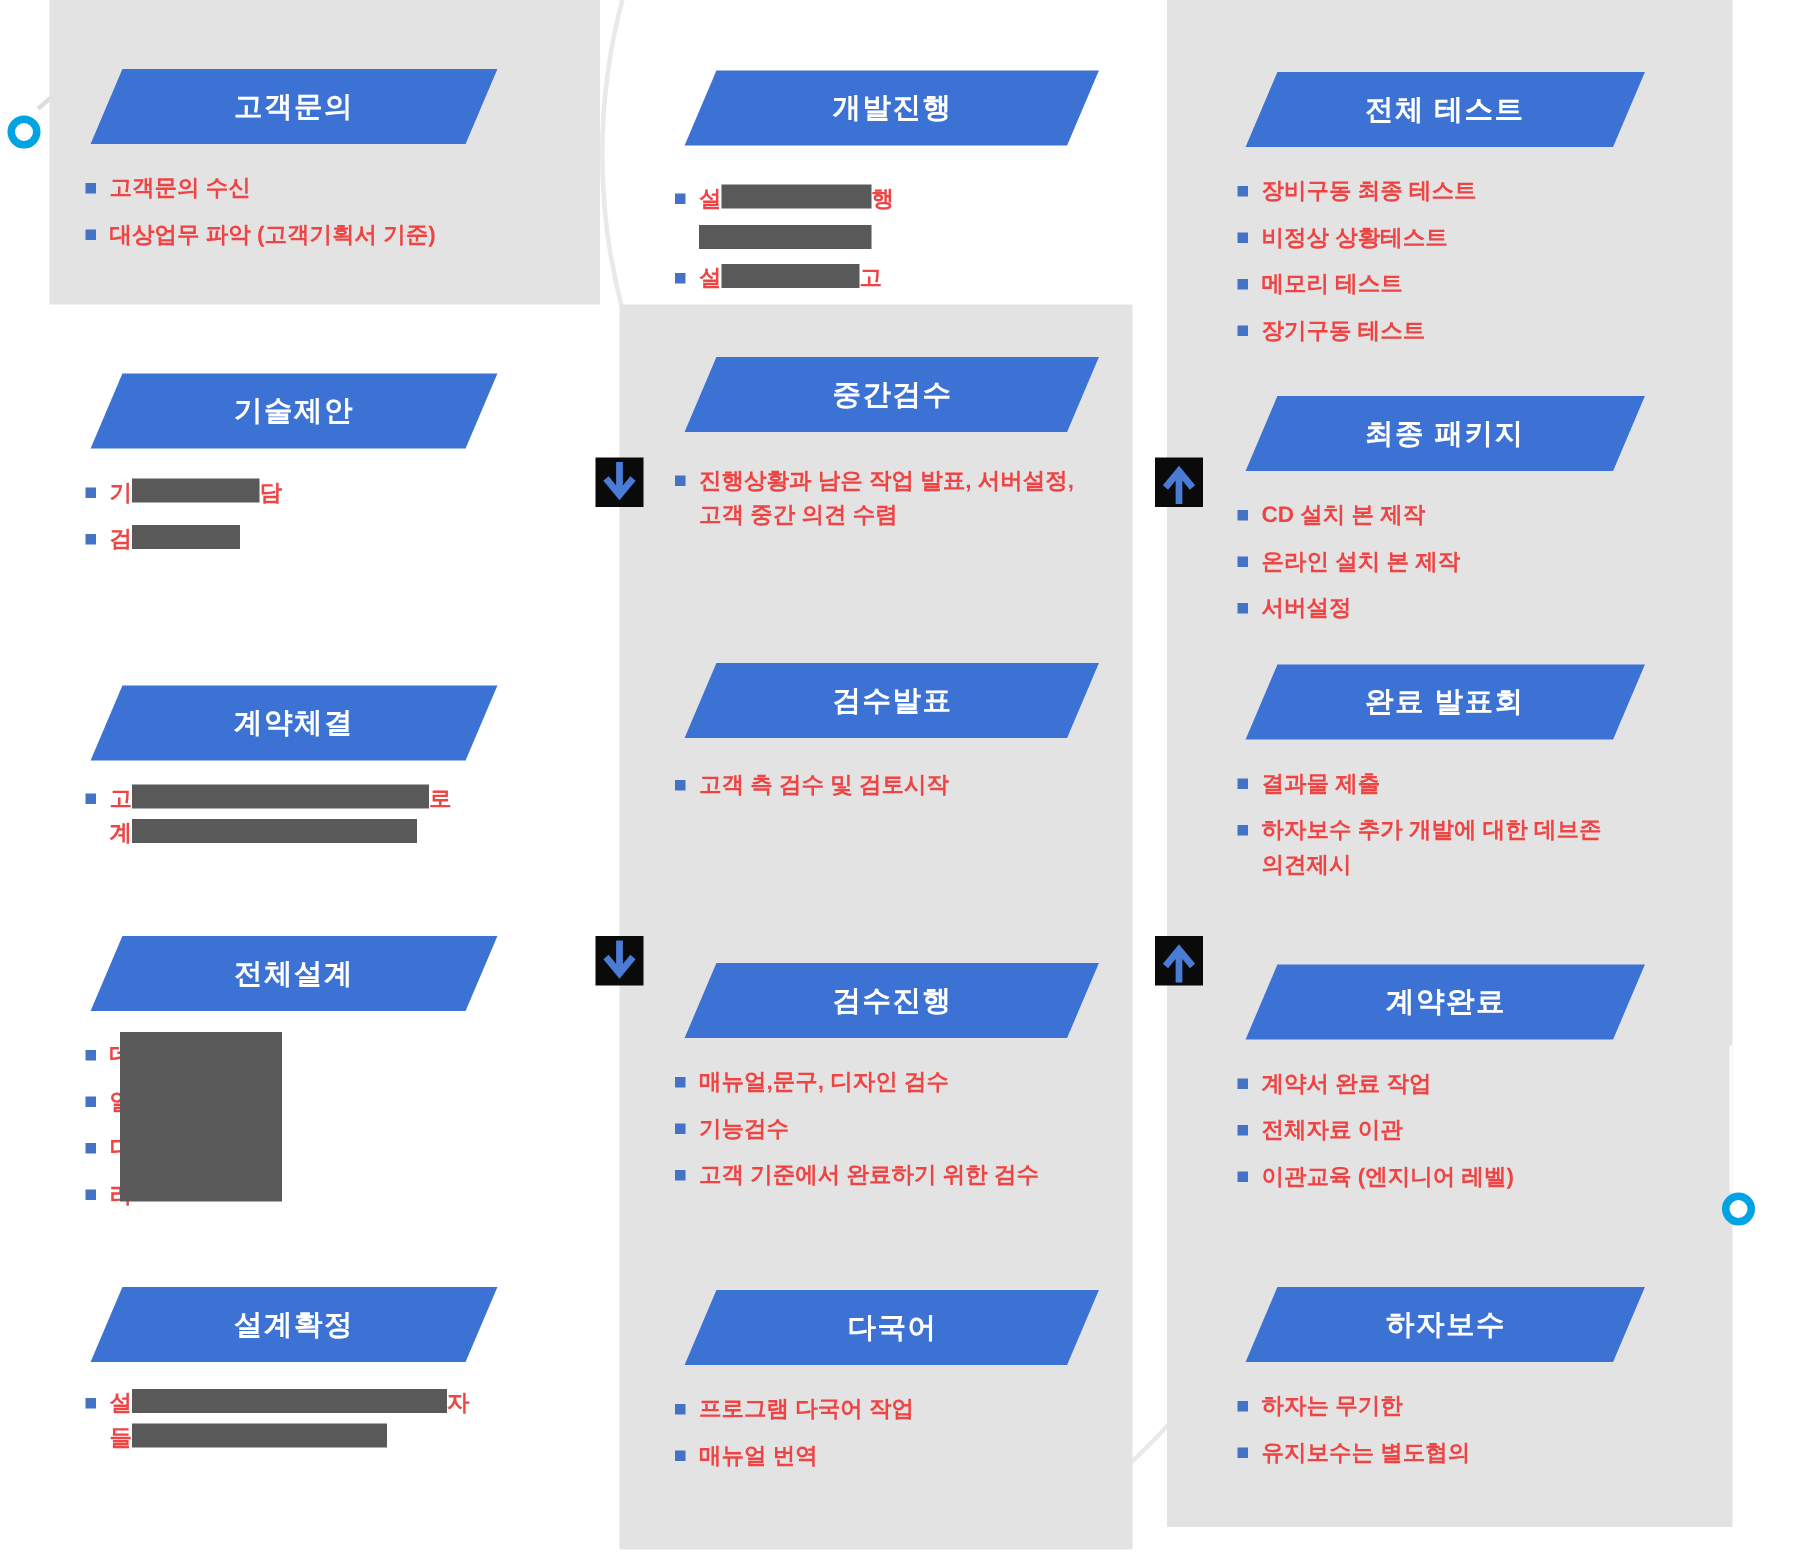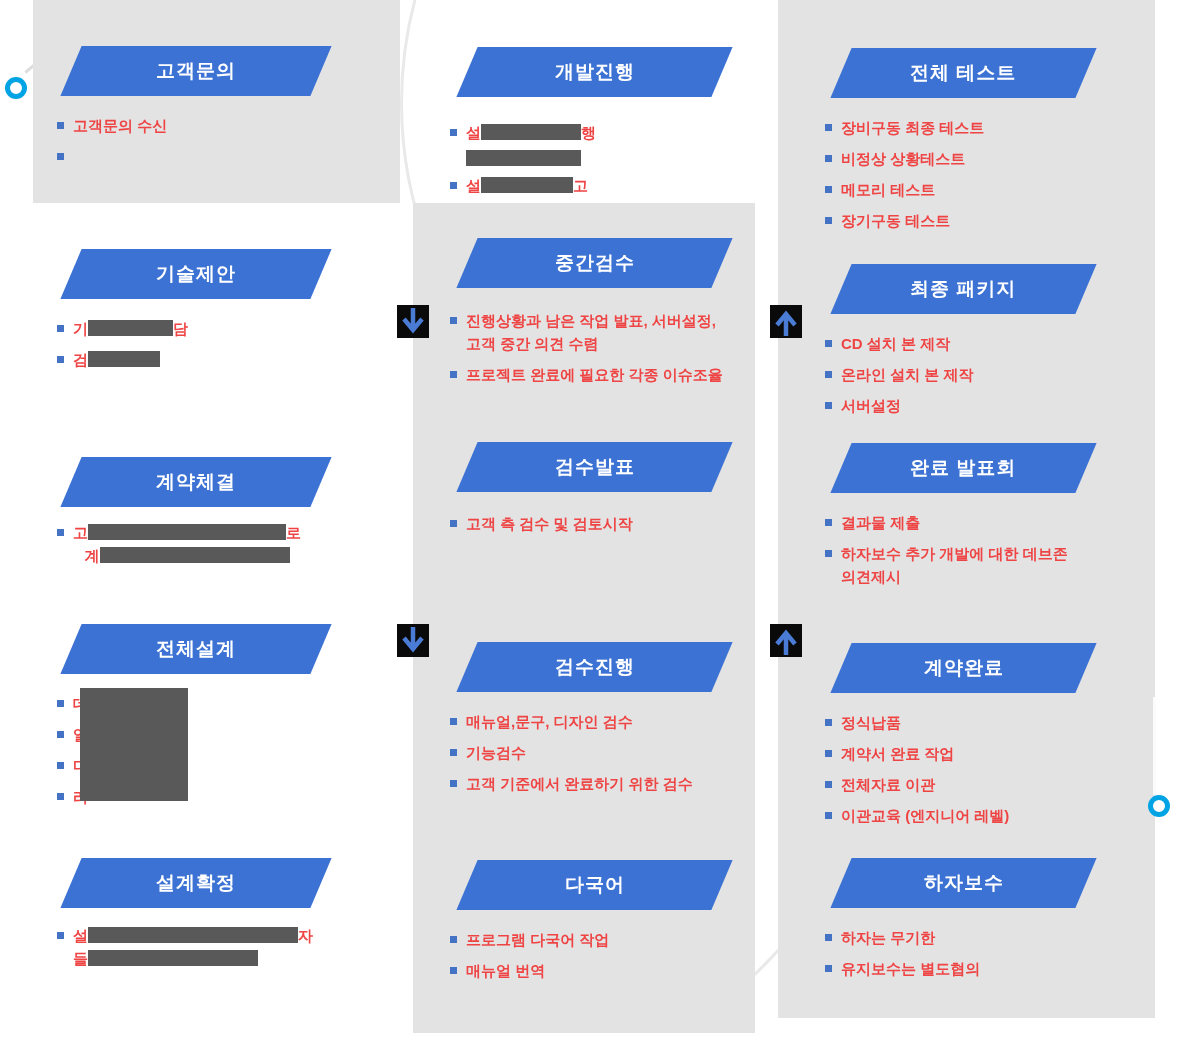--- a/index.html
+++ b/index.html
@@ -96,20 +96,21 @@
     <div class="hdr">
         <span>고객문의</span>
       </div>
     <ul class="list">
       <li>
           <span class="bl"></span>
           <span class="tx">고객문의 수신</span>
         </li>
       <li>
           <span class="bl"></span>
+          <span class="tx">대상업무 파악 (고객기획서 기준)</span>
         </li>
     </ul>
   </div>
 
   <div class="sec l" style="left:50px;top:249px;">
     <div class="hdr">
         <span>기술제안</span>
       </div>
     <ul class="list">
       <li>
@@ -120,21 +121,21 @@
           <span class="bl"></span>
         <span class="tx"><span>검</span><span class="redact" style="width:72px"></span></span>
         </li>
     </ul>
   </div>
 
   <div class="sec l" style="left:50px;top:457px;">
     <div class="hdr">
         <span>계약체결</span>
       </div>
-    <ul class="list" style="margin-top:14px;text-align:center;">
+    <ul class="list" style="margin-top:14px;">
       <li>
           <span class="bl"></span>
         <span class="tx"><span>고</span><span class="redact" style="width:198px"></span><span>로</span><br>
         <span>계</span><span class="redact" style="width:190px"></span></span>
         </li>
     </ul>
   </div>
 
   <div class="sec l" style="left:50px;top:624px;">
     <div class="hdr">
@@ -192,24 +193,20 @@
 
   <div class="sec m" style="left:444px;top:238px;">
     <div class="hdr">
         <span>중간검수</span>
       </div>
     <ul class="list" style="margin-top:21px;">
       <li>
           <span class="bl"></span>
         <span class="tx"><span>진행상황과 남은 작업 발표, 서버설정,</span><br><span>고객 중간 의견 수렴</span></span>
         </li>
-      <li>
-          <span class="bl"></span>
-          <span class="tx">프로젝트 완료에 필요한 각종 이슈조율</span>
-        </li>
     </ul>
   </div>
 
   <div class="sec m" style="left:444px;top:442px;">
     <div class="hdr">
         <span>검수발표</span>
       </div>
     <ul class="list" style="margin-top:20px;">
       <li>
           <span class="bl"></span>
@@ -314,24 +311,20 @@
     </ul>
   </div>
 
   <div class="sec r" style="left:818px;top:643px;">
     <div class="hdr">
         <span>계약완료</span>
       </div>
     <ul class="list">
       <li>
           <span class="bl"></span>
-          <span class="tx">정식납품</span>
-        </li>
-      <li>
-          <span class="bl"></span>
           <span class="tx">계약서 완료 작업</span>
         </li>
       <li>
           <span class="bl"></span>
           <span class="tx">전체자료 이관</span>
         </li>
       <li>
           <span class="bl"></span>
           <span class="tx">이관교육 (엔지니어 레벨)</span>
         </li>

